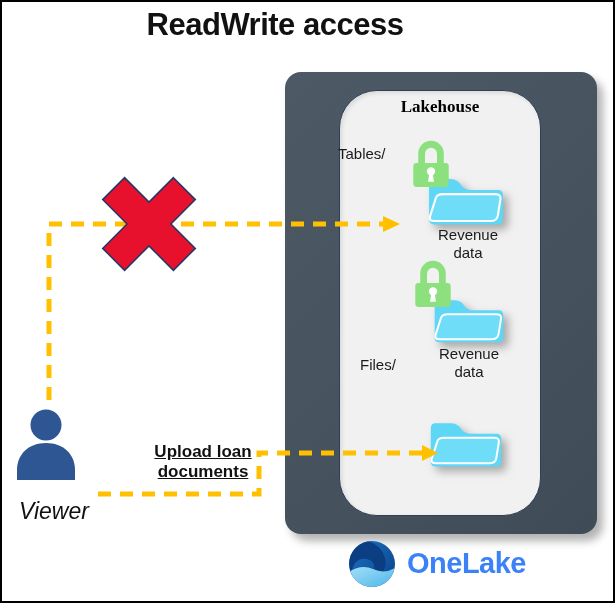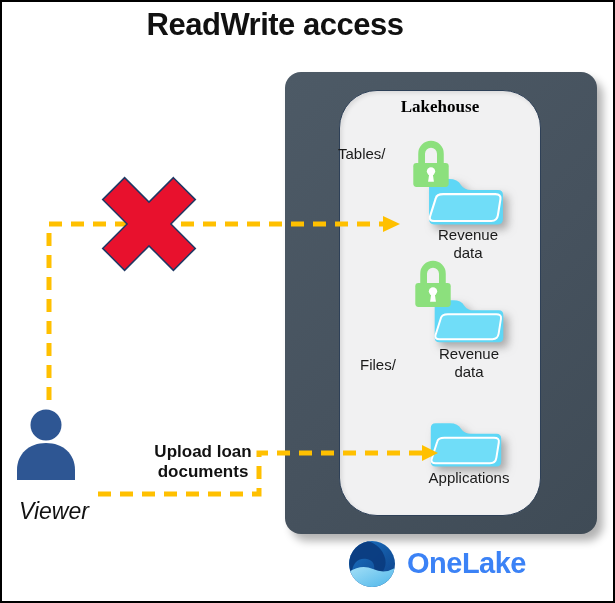--- a/index.html
+++ b/index.html
@@ -26,21 +26,21 @@
   .lakehouse-title{
     left:337px;top:95px;width:202px;text-align:center;
     font-size:17px;font-weight:bold;color:#000;font-family:Liberation Serif, serif;
   }
   .section-label{font-size:15px;color:#1a1a1a;}
   .folder-label{
     font-size:15px;color:#1a1a1a;text-align:center;line-height:1.2;
   }
   .upload-label{
     left:140px;top:440px;width:122px;text-align:center;
-    font-size:17px;font-weight:bold;line-height:1.15;color:#111;
+    font-size:17px;font-weight:bold;line-height:1.15;color:#111;text-decoration:underline;
   }
   .viewer-label{
     left:8px;top:496px;width:88px;text-align:center;
     font-size:23px;font-style:italic;color:#111;
   }
   .brand-label{
     left:405px;top:545px;font-size:29px;font-weight:bold;color:#3b82f6;
     letter-spacing:-0.5px;
   }
   .folder-svg{filter:drop-shadow(5px 5px 4px rgba(110,110,110,0.55));}
@@ -83,21 +83,20 @@
     <rect x="3" y="24" width="34" height="23" rx="3" style="fill: rgb(140, 224, 125);"></rect>
     <circle cx="20" cy="32" r="4" fill="#ffffff"></circle>
     <path d="M18.2,35 L21.8,35 L22.8,42 L17.2,42 Z" fill="#ffffff"></path>
   </svg>
   <div class="abs folder-label" style="left:432px;top:343px;width:70px;">Revenue data</div>
 
   <svg class="abs folder-svg" style="left:424px;top:405px;" width="80" height="63" viewBox="0 0 100 78">
     <path d="M6,26 Q6,20 12,20 L30,20 Q40,20 44,27 Q48,33 56,33 L88,33 Q94,33 94,39 L94,68 Q94,74 88,74 L12,74 Q6,74 6,68 Z" style="fill: rgb(94, 215, 246);"></path>
     <path d="M23,38 L85,38 Q92,38 91,44 L88,63 Q87,70 80,70 L12,70 Q6,70 7,65 L14,43 Q15,38 23,38 Z" stroke="#ffffff" stroke-width="2.5" style="fill: rgb(112, 221, 248);"></path>
   </svg>
-  <div class="abs folder-label" style="left:417px;top:467px;width:100px;">Applications</div>
 
   <svg class="abs" style="left:12px;top:406px;" width="66" height="72" viewBox="0 0 66 72">
     <circle cx="32" cy="17" r="15.5" style="fill: rgb(46, 86, 147);"></circle>
     <path d="M32,35 C15,35 3,46 3,62 L3,72 L61,72 L61,62 C61,46 49,35 32,35 Z" style="fill: rgb(46, 86, 147);"></path>
   </svg>
   <div class="abs viewer-label">Viewer</div>
 
   <div class="abs upload-label">Upload loan documents</div>
 
   <svg class="abs overlay" width="615" height="603" viewBox="0 0 615 603">

